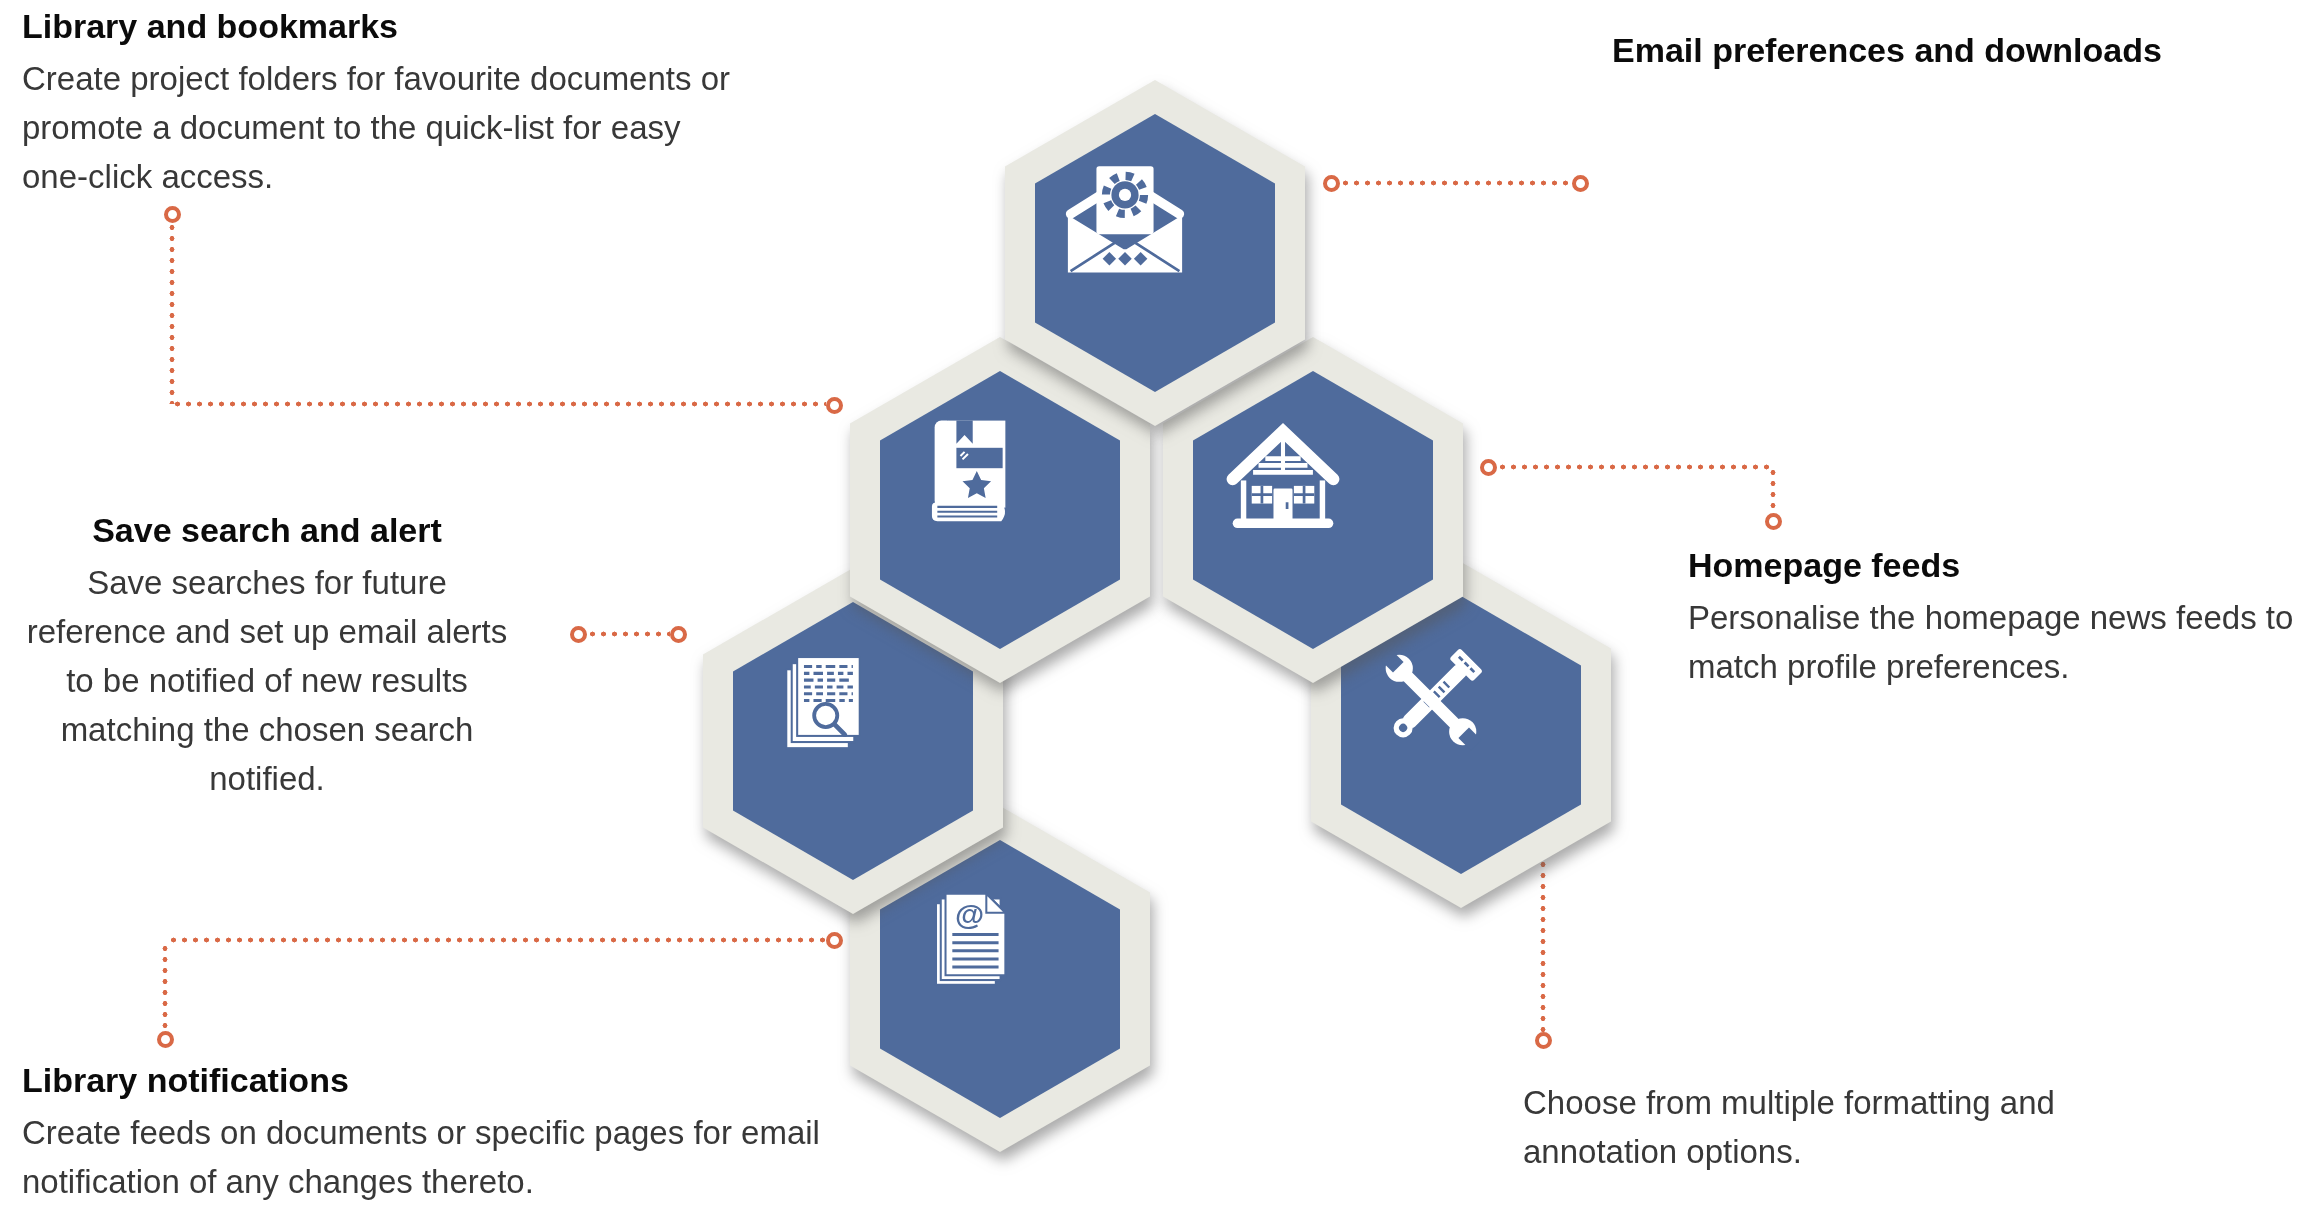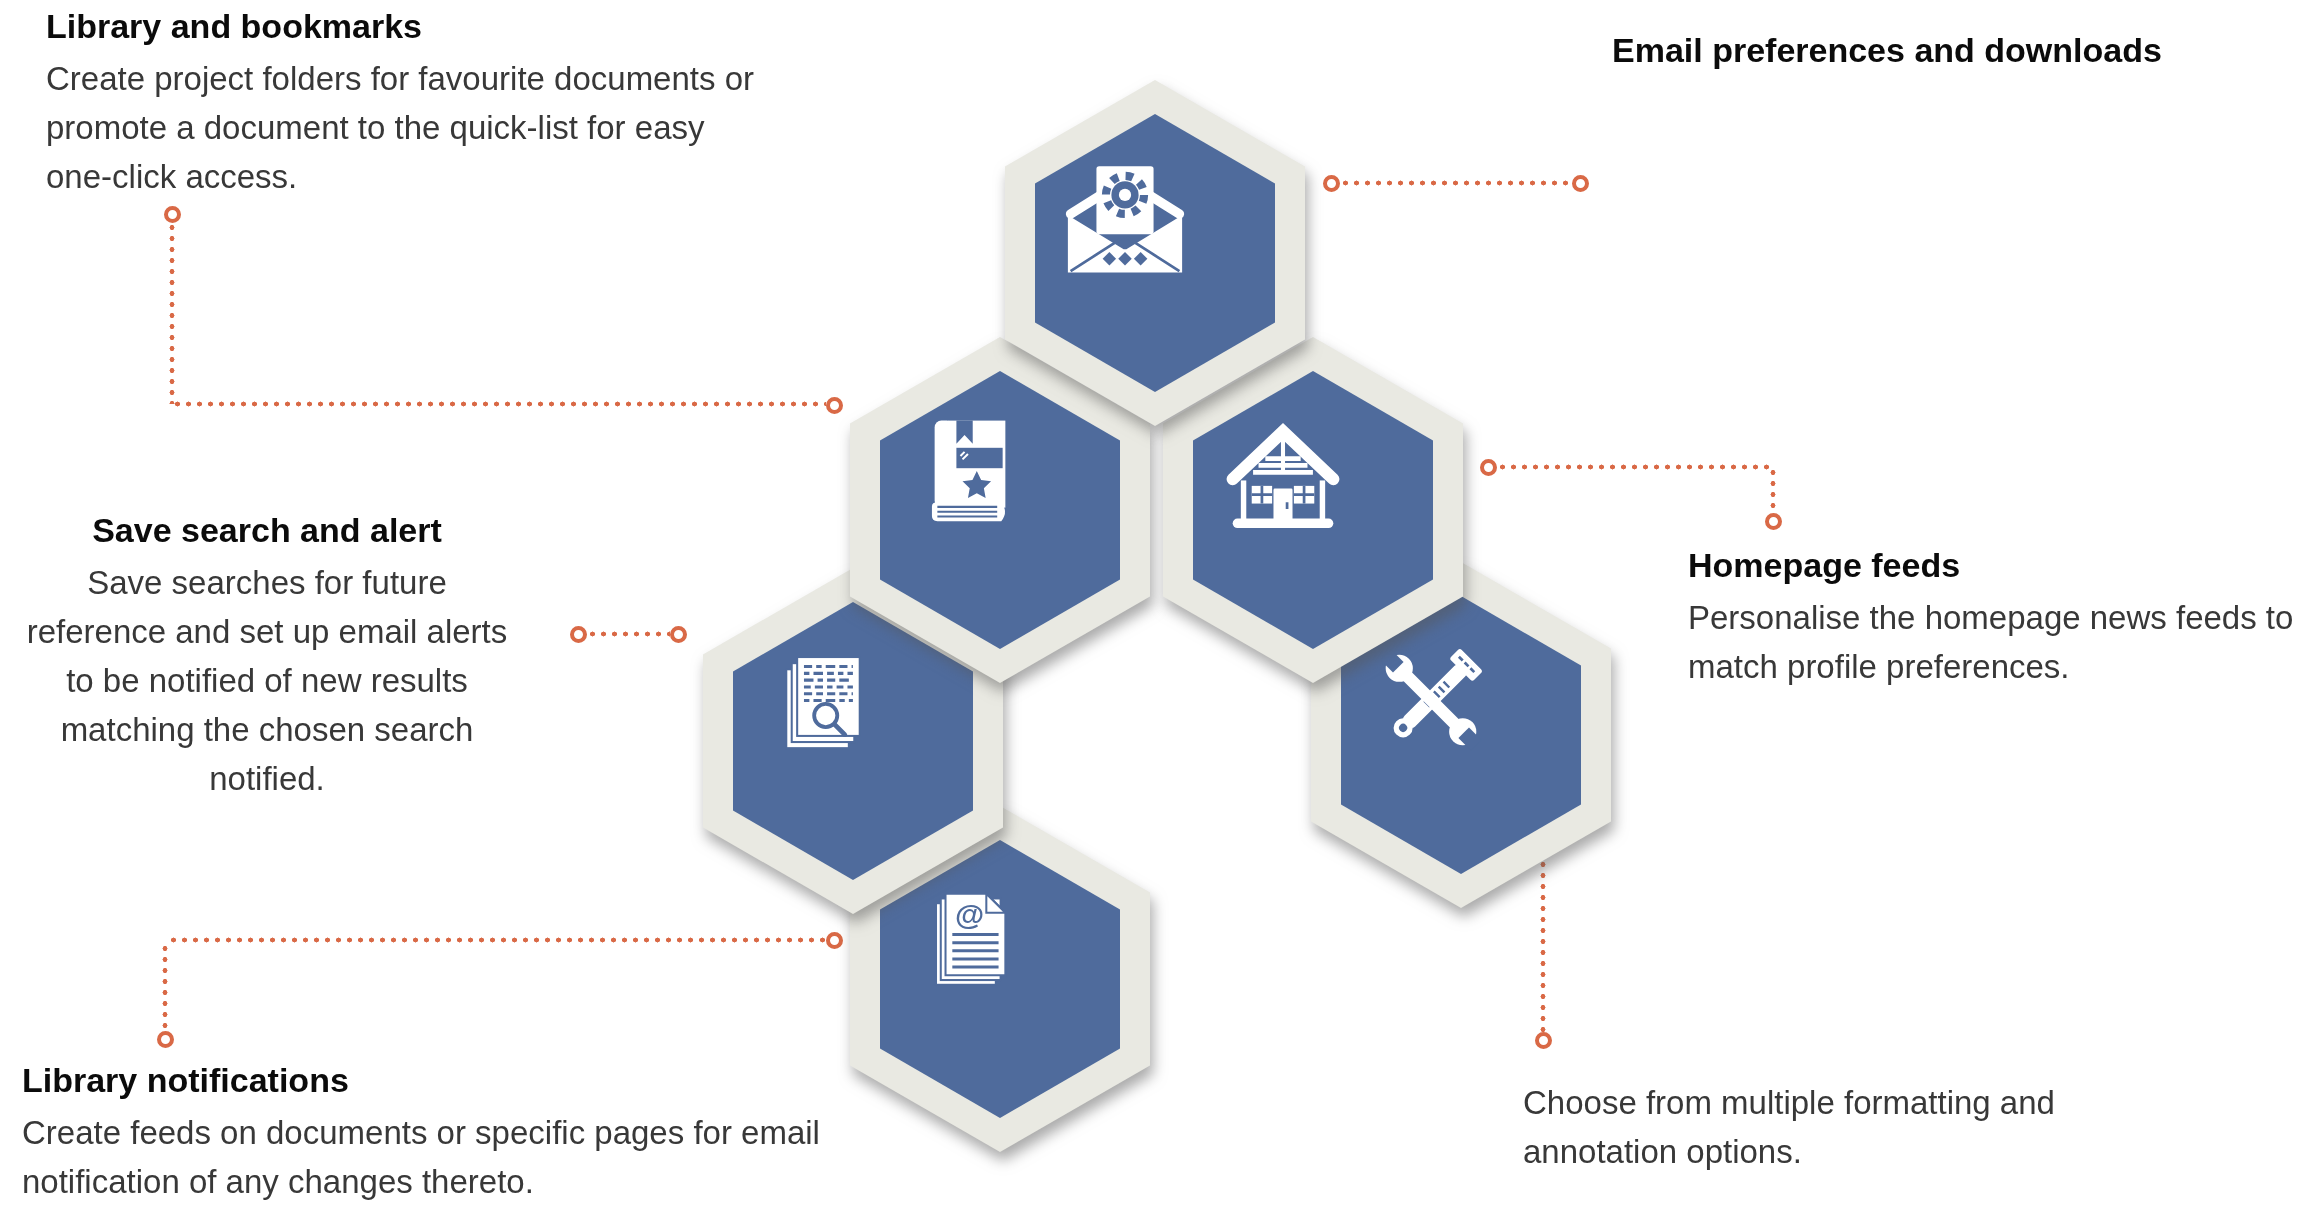--- a/index.html
+++ b/index.html
@@ -11,21 +11,21 @@
   }
   html,body{margin:0;padding:0;background:#fff;}
   #canvas{
     position:relative;width:2314px;height:1224px;background:#fff;
     font-family:"Liberation Sans","DejaVu Sans",sans-serif;overflow:hidden;
   }
   
   .feature{position:absolute;color:var(--body);font-size:33px;line-height:49px;}
   .feature h2{margin:0 0 6px 0;font-size:34px;line-height:44px;font-weight:bold;color:var(--heading);}
   .feature p{margin:0;}
-  #f-library{left:22px;top:4px;width:730px;margin-left:24px;}
+  #f-library{left:22px;top:4px;width:730px;}
   #f-email{left:1612px;top:28px;width:680px;}
   #f-search{left:22px;top:508px;width:490px;text-align:center;}
   #f-homepage{left:1688px;top:543px;width:640px;}
   #f-notifications{left:22px;top:1058px;width:820px;}
   #f-printing{left:1523px;top:1078px;width:680px;}
   
   .hexwrap{position:absolute;width:300px;height:346px;filter:drop-shadow(3px 9px 7px rgba(85,85,85,.5));}
   .hex{clip-path:polygon(50% 0,100% 25%,100% 75%,50% 100%,0 75%,0 25%);}
   .hex-outer{position:absolute;left:0;top:0;width:300px;height:346px;background:var(--gray);}
   .hex-inner{position:absolute;left:30px;top:34px;width:240px;height:278px;background:var(--blue);}

